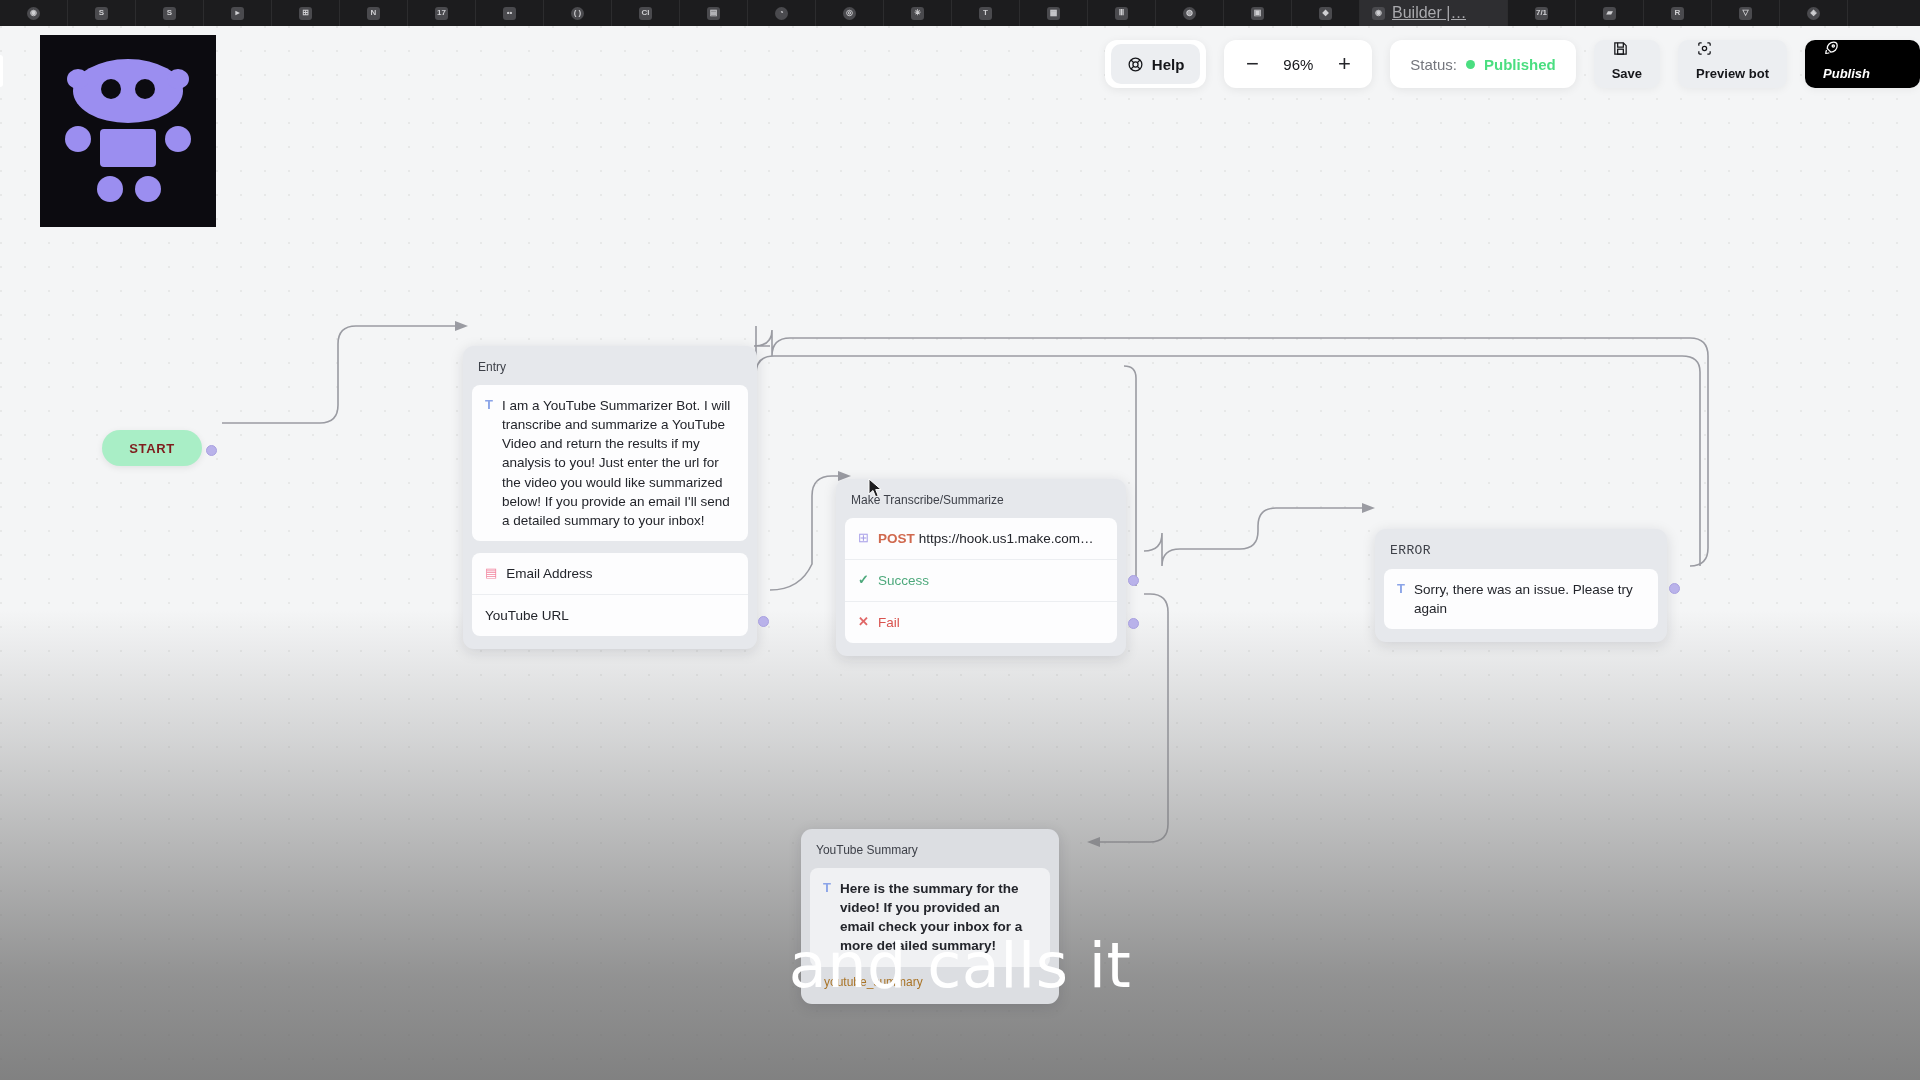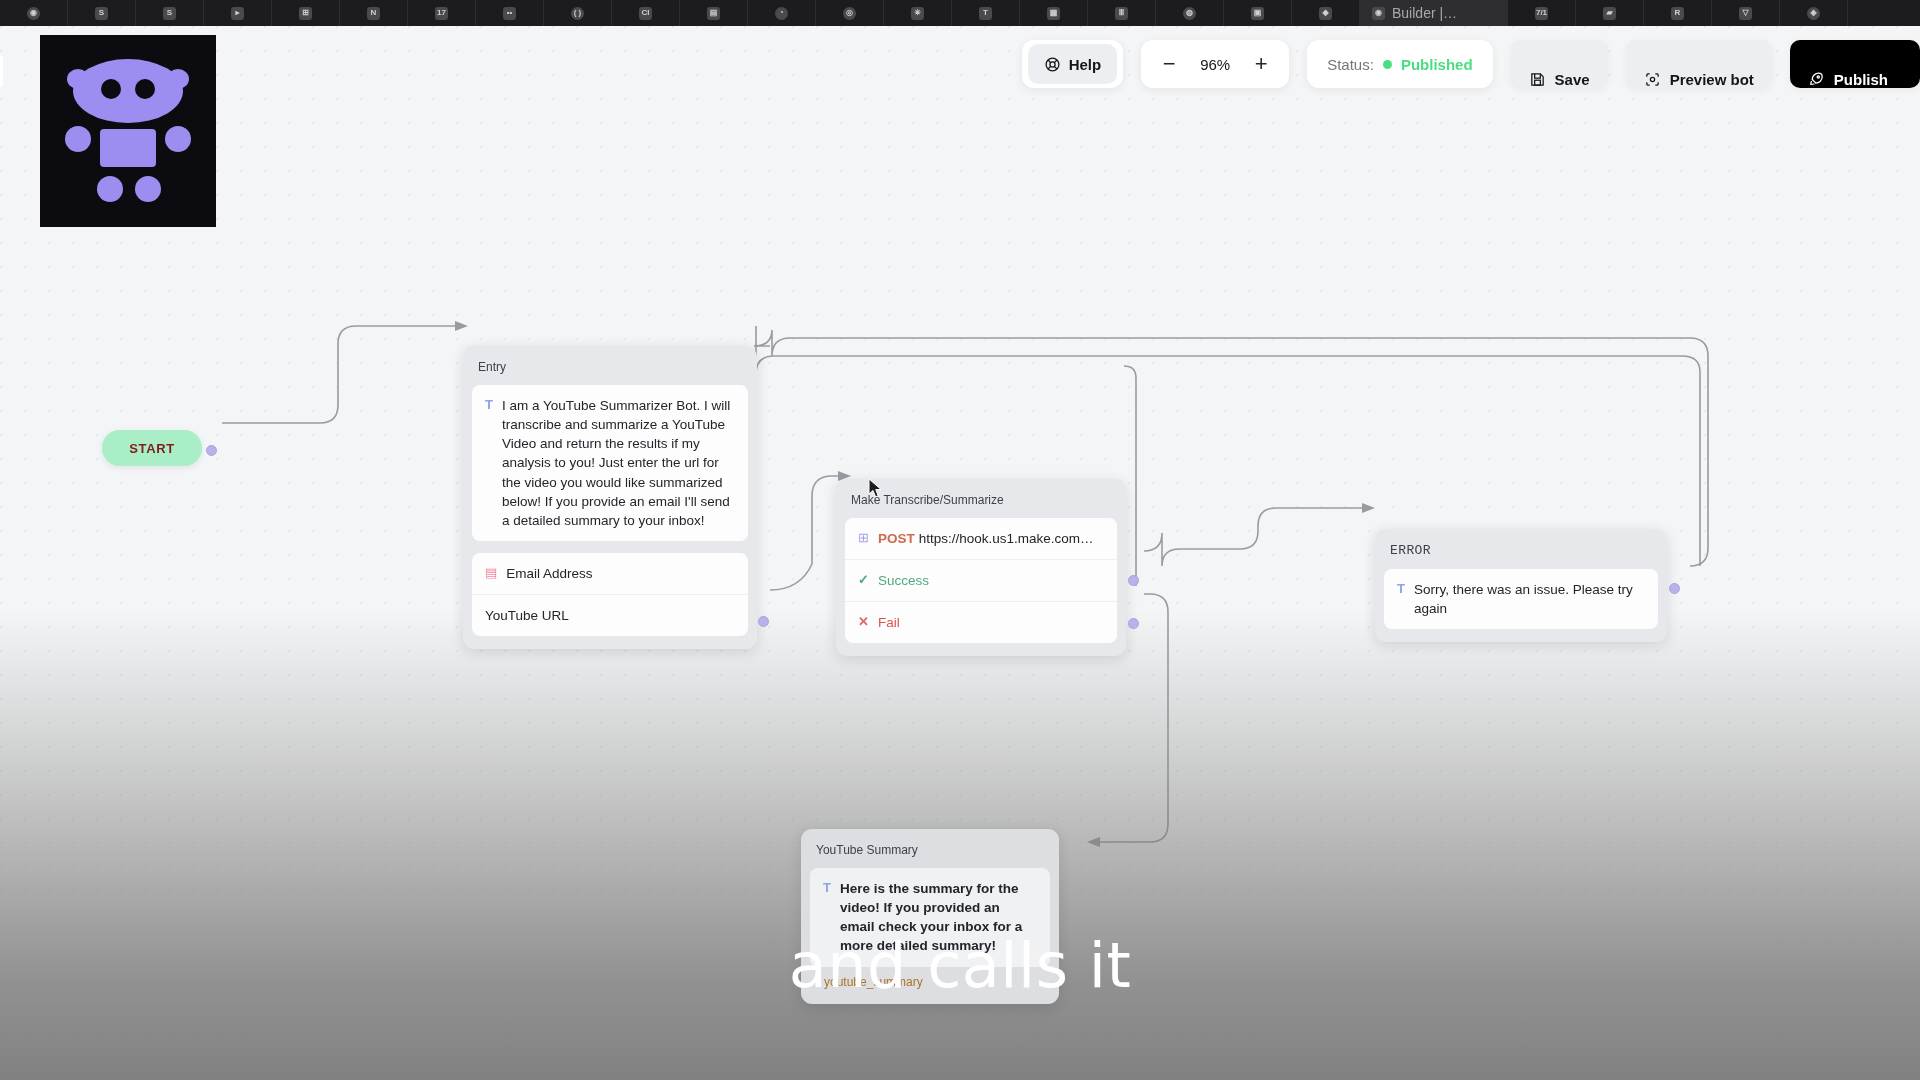--- a/index.html
+++ b/index.html
@@ -28,22 +28,22 @@
     display: flex; align-items: center; justify-content: center;
     font-size: 8px; font-weight: 700; color: #cfcfd2;
     background: #4a4a4e; line-height: 1; overflow: hidden;
   }
   .tab.round .favicon { border-radius: 50%; }
   .tab.active {
     width: 148px; background: #2e2e31;
     justify-content: flex-start; padding-left: 12px; gap: 7px;
   }
   .tab.active .tab-title {
-    font-size: 14px; color: #a9a9ad; white-space: nowrap;
-    overflow: hidden; text-overflow: ellipsis; max-width: 100px;
+    font-size: 16px; color: #a9a9ad; white-space: nowrap;
+    overflow: hidden; text-overflow: ellipsis; max-width: 100px; text-decoration: underline;
   }
 
   
   .canvas {
     position: absolute; top: 26px; left: 0; width: 1920px; height: 1054px;
     background:
       radial-gradient(circle at 1px 1px, rgba(0,0,0,0.055) 1px, transparent 1.2px) 0 0 / 24px 24px,
       #f4f5f6;
   }
 
@@ -82,23 +82,24 @@
     justify-content: center; font-size: 22px; color: #25262b; cursor: pointer;
     border-radius: 8px; font-weight: 300; line-height: 1;
   }
   .zoom-val { font-size: 15px; color: #15161a; min-width: 48px; text-align: center; }
   .status-card { padding: 18px 20px; gap: 9px; font-size: 15px; }
   .status-label { color: #74767d; }
   .status-dot { width: 9px; height: 9px; border-radius: 50%; background: #4ade80; }
   .status-val { color: #4ade80; font-weight: 600; }
   .act-btn {
     background: #eceef1; border-radius: 10px; height: 48px; padding: 0 18px;
-    display: flex; align-items: flex-end; gap: 9px;
-    font-size: 15px; font-weight: 700; color: #15161a; cursor: pointer;
+    display: flex; align-items: flex-start; gap: 9px;
+    font-size: 13px; font-weight: 700; color: #15161a; cursor: pointer;
     box-shadow: 0 2px 8px rgba(0,0,0,0.05);
+    flex-direction: column;
   }
   .act-btn.publish { background: #000000; color: #ffffff; border-radius: 10px; }
   .act-btn.publish svg { stroke: #ffffff; }
   .icon-sm { width: 17px; height: 17px; flex: 0 0 auto; display: block; }
 
   
   .avatar-overlay {
     position: absolute; left: 40px; top: 35px; width: 176px; height: 192px;
     background: #0c0b10; display: flex; align-items: center; justify-content: center;
     z-index: 40;
@@ -398,21 +399,21 @@
       <svg class="icon-sm" viewBox="0 0 24 24" fill="none" stroke="#15161a" stroke-width="1.8">
         <path d="M4 8V5.5A1.5 1.5 0 0 1 5.5 4H8"></path>
           <path d="M16 4h2.5A1.5 1.5 0 0 1 20 5.5V8"></path>
         <path d="M20 16v2.5a1.5 1.5 0 0 1-1.5 1.5H16"></path>
           <path d="M8 20H5.5A1.5 1.5 0 0 1 4 18.5V16"></path>
         <circle cx="12" cy="12" r="3"></circle>
       </svg>
       <span>Preview bot</span>
     </div>
 
-    <div class="act-btn publish" style="padding-right:32px;">
+    <div class="act-btn publish" style="padding-right:50px;font-style:italic;">
       <svg class="icon-sm" viewBox="0 0 24 24" fill="none" stroke="#ffffff" stroke-width="1.8">
         <path d="M5 14c-1 2-1 5-1 5s3 0 5-1"></path>
         <path d="M9 15l-3-3c0-5 4-9 9-9 3 0 5 2 5 5 0 5-4 9-9 9z"></path>
         <circle cx="14.5" cy="8.5" r="1.6"></circle>
       </svg>
       <span>Publish</span>
     </div>
   </div>
 
   <div class="title-chip">umm</div>

